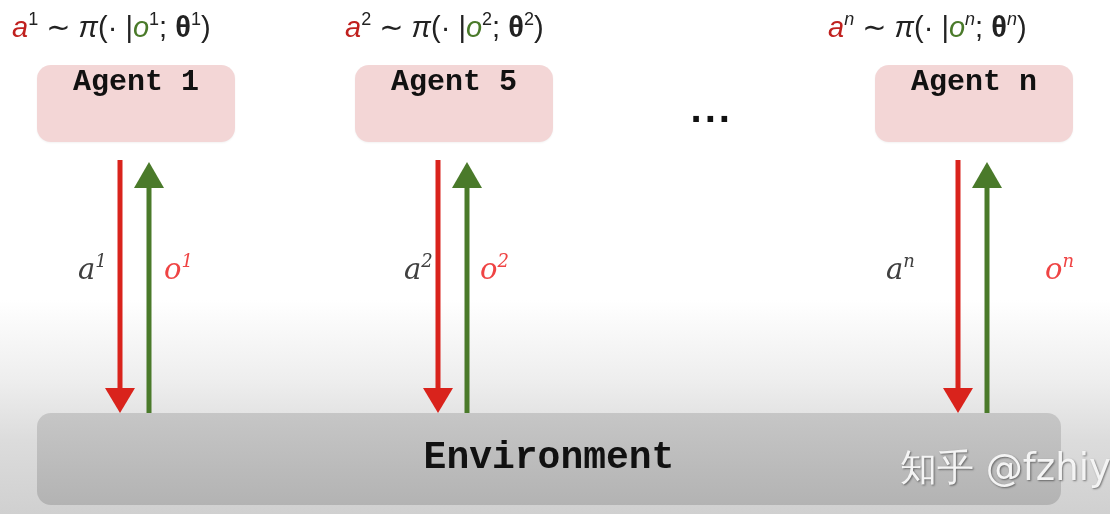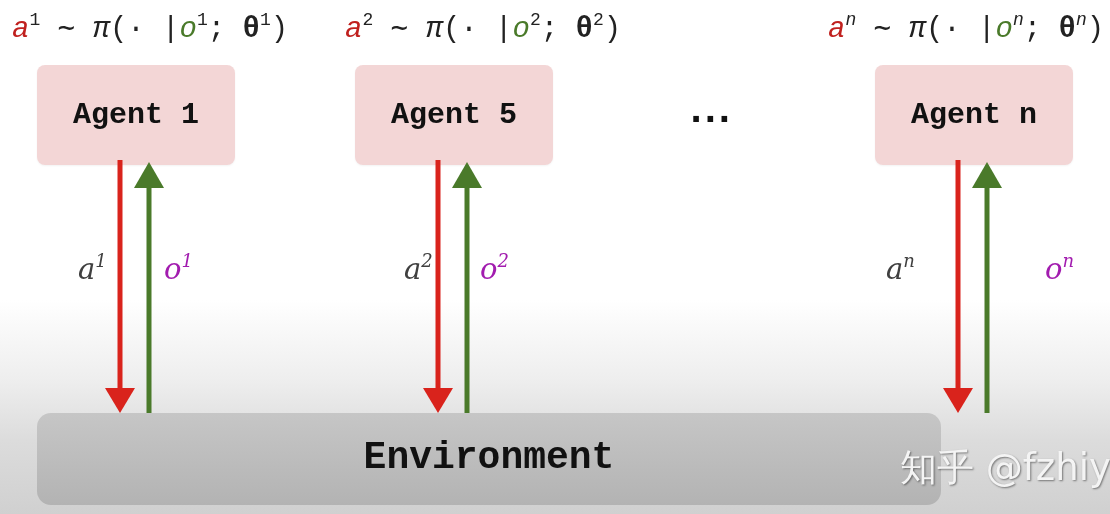--- a/index.html
+++ b/index.html
@@ -3,52 +3,52 @@
 <meta charset="utf-8">
 <style>
   html, body { margin:0; padding:0; }
   body {
     width:1110px; height:514px; overflow:hidden; position:relative;
     background: linear-gradient(to bottom, #ffffff 0px, #ffffff 300px, #eeeeee 380px, #dcdcdc 440px, #d0d0d0 514px);
     font-family: "DejaVu Serif", serif;
   }
   .formula {
     position:absolute; top:10px; font-size:29px; color:#222; white-space:nowrap;
-    font-family: Liberation Mono, monospace;
+    font-family: Liberation Sans, sans-serif;
   }
   .formula .a { color:#c0201e; font-style:italic; }
   .formula .o { color:#4a7a2a; font-style:italic; }
   .formula .pi { font-style:italic; }
   .formula .th { font-weight:bold; }
   .formula sup { font-size:18px; vertical-align: 12px; line-height:0; }
   .formula sup.it { font-style:italic; }
 
   .agent {
-    position:absolute; top:65px; height:100px; width:198px;
-    background:#f3d6d6; border-radius:8px;
-    display:flex; align-items:center; justify-content:center;
+    position:absolute; top:65px; height:77px; width:198px;
+    background:#f3d6d6; border-radius:14px;
+    display:flex; justify-content:center;
     font-family: "Liberation Mono", "DejaVu Sans Mono", monospace;
     font-weight:bold; font-size:30px; color:#111;
     box-shadow: 0 1px 2px rgba(0,0,0,0.05);
   }
   .dots {
     position:absolute; left:690px; top:92px; font-size:32px; font-weight:bold; color:#111;
     font-family: "DejaVu Sans", sans-serif; letter-spacing:2px;
   }
   svg.arrows { position:absolute; left:0; top:0; }
   .lbl {
     position:absolute; top:252px; font-size:29px; font-style:italic; white-space:nowrap;
     font-family: "DejaVu Serif", serif;
   }
   .lbl sup { font-size:18px; vertical-align: 12px; line-height:0; }
   .lbl.a { color:#404040; }
-  .lbl.o { color:#a21caf; }
+  .lbl.o { color:#ef4444; }
 
   .env {
-    position:absolute; left:37px; top:413px; width:904px; height:92px;
+    position:absolute; left:37px; top:413px; width:1024px; height:92px;
     border-radius:14px;
     background: linear-gradient(to bottom, #c6c6c6, #b3b3b3);
     display:flex; align-items:center; justify-content:center;
     font-family: "Liberation Mono", "DejaVu Sans Mono", monospace;
     font-weight:bold; font-size:38px; color:#111;
   }
   .env span { position:relative; left:0px; top:-2px; }
   .watermark {
     position:absolute; left:900px; top:443px; font-size:37px; color:#f4f4f4;
     font-family: "DejaVu Sans", sans-serif;

